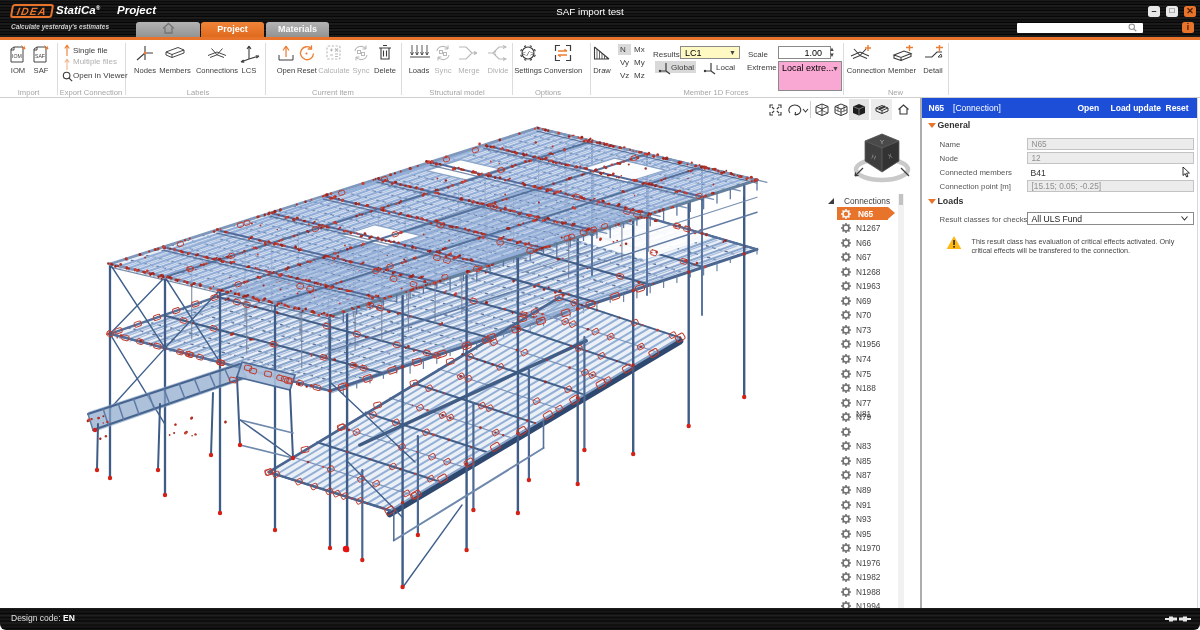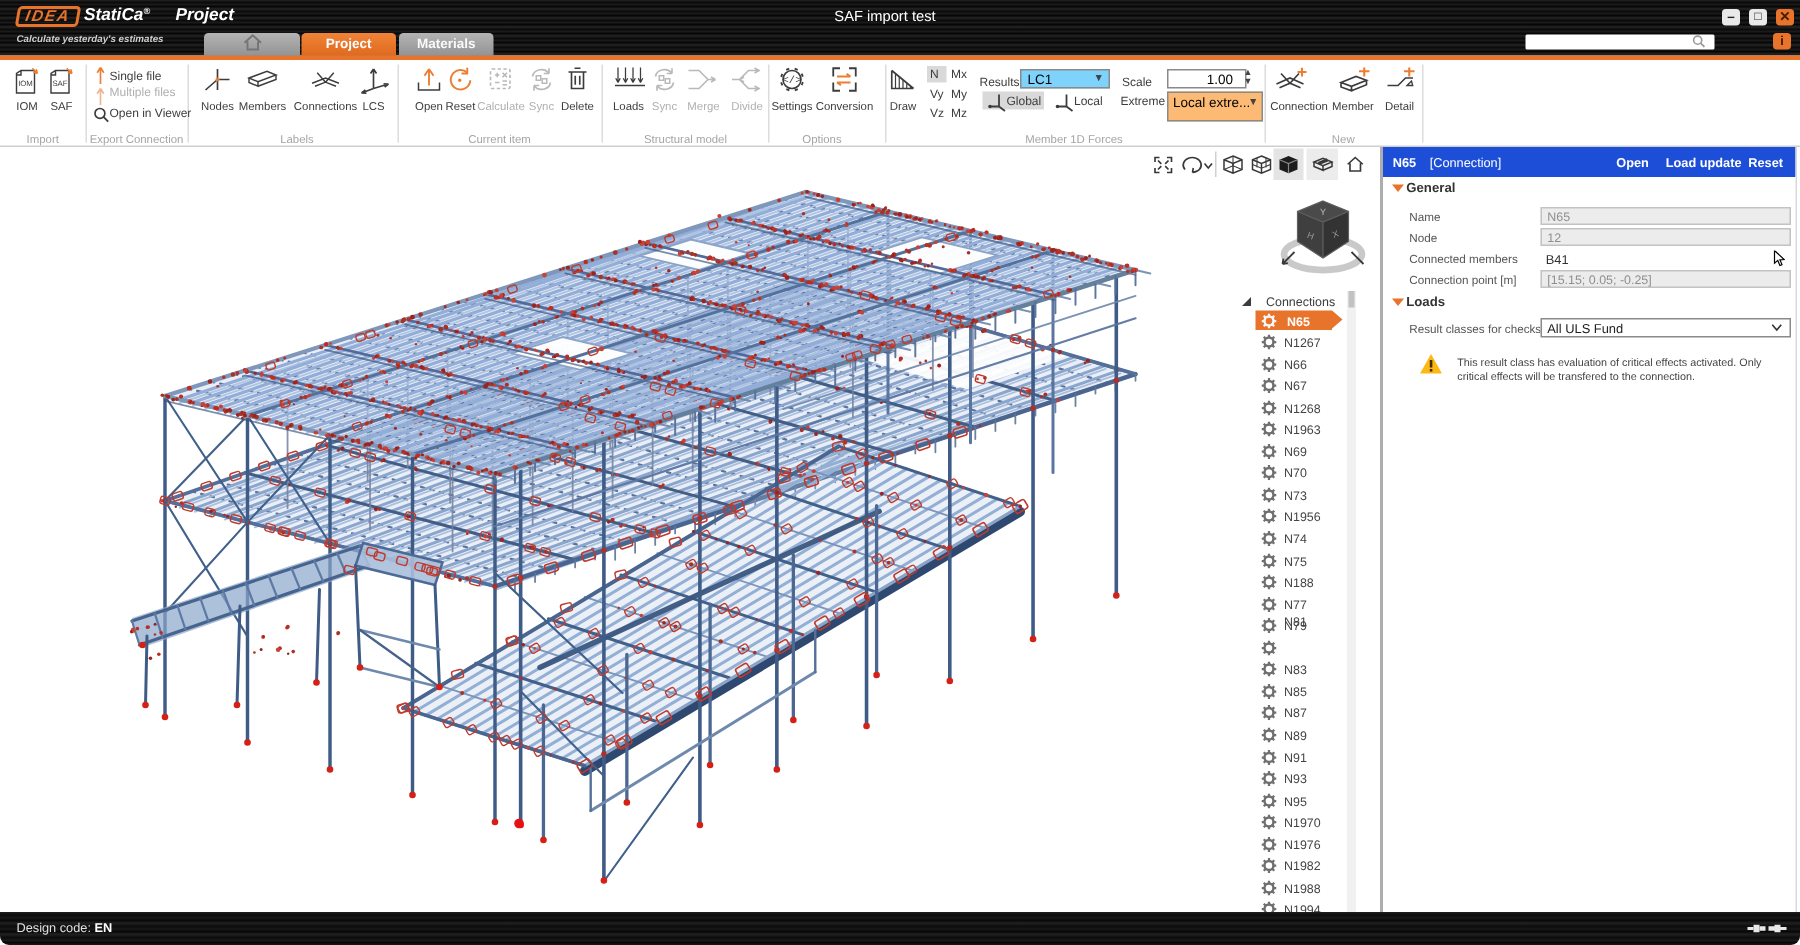--- a/index.html
+++ b/index.html
@@ -222,37 +222,37 @@
       </svg>
       <div class="ilabel" style="left:572.0px;width:60px">Draw</div>
       <div class="abs" style="left:618px;top:4px;width:13px;height:11px;background:#d9d9d9"></div>
       <div class="smalltext abs" style="left:620px;top:5px">N</div>
       <div class="smalltext abs" style="left:634px;top:5px">Mx</div>
       <div class="smalltext abs" style="left:620px;top:18px">Vy</div>
       <div class="smalltext abs" style="left:634px;top:18px">My</div>
       <div class="smalltext abs" style="left:620px;top:31px">Vz</div>
       <div class="smalltext abs" style="left:634px;top:31px">Mz</div>
       <div class="smalltext abs" style="left:653px;top:10px">Results</div>
-      <div class="abs" style="left:680px;top:6px;width:60px;height:13px;border:1px solid #8a8a8a;background:#7dd3fc;font-size:9px;line-height:12px;padding-left:4px">LC1<span style="position:absolute;right:3px;top:0px;font-size:7px;color:#444">▼</span></div>
+      <div class="abs" style="left:680px;top:6px;width:60px;height:13px;border:1px solid #8a8a8a;background:#fef9c3;font-size:9px;line-height:12px;padding-left:4px">LC1<span style="position:absolute;right:3px;top:0px;font-size:7px;color:#444">▼</span></div>
       <div class="abs" style="left:655px;top:21.5px;width:41px;height:12px;background:#d9d9d9"></div>
       <svg class="ric" style="left:657px;top:20px" width="15" height="16" viewBox="0 0 15 16" fill="none">
         <path d="M3 11 L9 11 M9 11 L9 3 M9 11 L13 14" stroke="#3c3c3c" stroke-width="1.2"></path>
         <circle cx="3" cy="11" r="1.2" fill="#3c3c3c"></circle>
       </svg>
       <div class="smalltext abs" style="left:671px;top:23px">Global</div>
       <svg class="ric" style="left:702px;top:20px" width="15" height="16" viewBox="0 0 15 16" fill="none">
         <path d="M3 11 L9 11 M9 11 L9 3 M9 11 L13 14" stroke="#3c3c3c" stroke-width="1.2"></path>
         <circle cx="3" cy="11" r="1.2" fill="#3c3c3c"></circle>
       </svg>
       <div class="smalltext abs" style="left:716px;top:23px">Local</div>
       <div class="smalltext abs" style="left:748px;top:10px">Scale</div>
       <div class="abs" style="left:778px;top:6px;width:53px;height:13px;border:1px solid #8a8a8a;background:#fff;font-size:9px;line-height:12px;text-align:right;padding-right:8px">1.00</div>
       <div class="abs" style="left:829px;top:6px;font-size:6px;color:#444;line-height:6px">▲<br>▼</div>
       <div class="smalltext abs" style="left:747px;top:23px">Extreme</div>
-      <div class="abs" style="left:778px;top:21px;width:64px;height:20px;border:1px solid #8a8a8a;background:#fdba74;font-size:9px;line-height:12px;padding-left:3px">Local extre...<span style="position:absolute;right:2px;top:1px;font-size:7px;color:#444">▼</span></div>
+      <div class="abs" style="left:778px;top:21px;width:64px;height:30px;border:1px solid #8a8a8a;background:#f9a8d4;font-size:9px;line-height:12px;padding-left:3px">Local extre...<span style="position:absolute;right:2px;top:1px;font-size:7px;color:#444">▼</span></div>
       <div class="glabel" style="left:656.0px;width:120px">Member 1D Forces</div>
       <svg class="ric" style="left:850px;top:5px" width="23" height="18" viewBox="0 0 23 18" fill="none">
         <path d="M1 11 L10 7 L19 11" stroke="#3c3c3c" stroke-width="1.1"></path>
         <path d="M3 13.5 L10 10.5 L17 13.5" stroke="#3c3c3c" stroke-width="1.1"></path>
         <path d="M4 4 L10 10.5 M16 4 L10 10.5" stroke="#3c3c3c" stroke-width="1.1"></path>
         <path d="M16 3 L22 3 M19 0 L19 6" stroke="#ed7d31" stroke-width="1.4" transform="translate(-1,0)"></path>
       </svg>
       <div class="ilabel" style="left:834.0px;width:64px">Connection</div>
       <svg class="ric" style="left:892px;top:5px" width="22" height="19" viewBox="0 0 22 19" fill="none">
         <path d="M2 10 L12 6 L19 8.5 L9 12.5 Z M2 10 L2 13 L9 15.5 L9 12.5 M9 15.5 L19 11.5 L19 8.5" stroke="#3c3c3c" stroke-width="1.1"></path>

